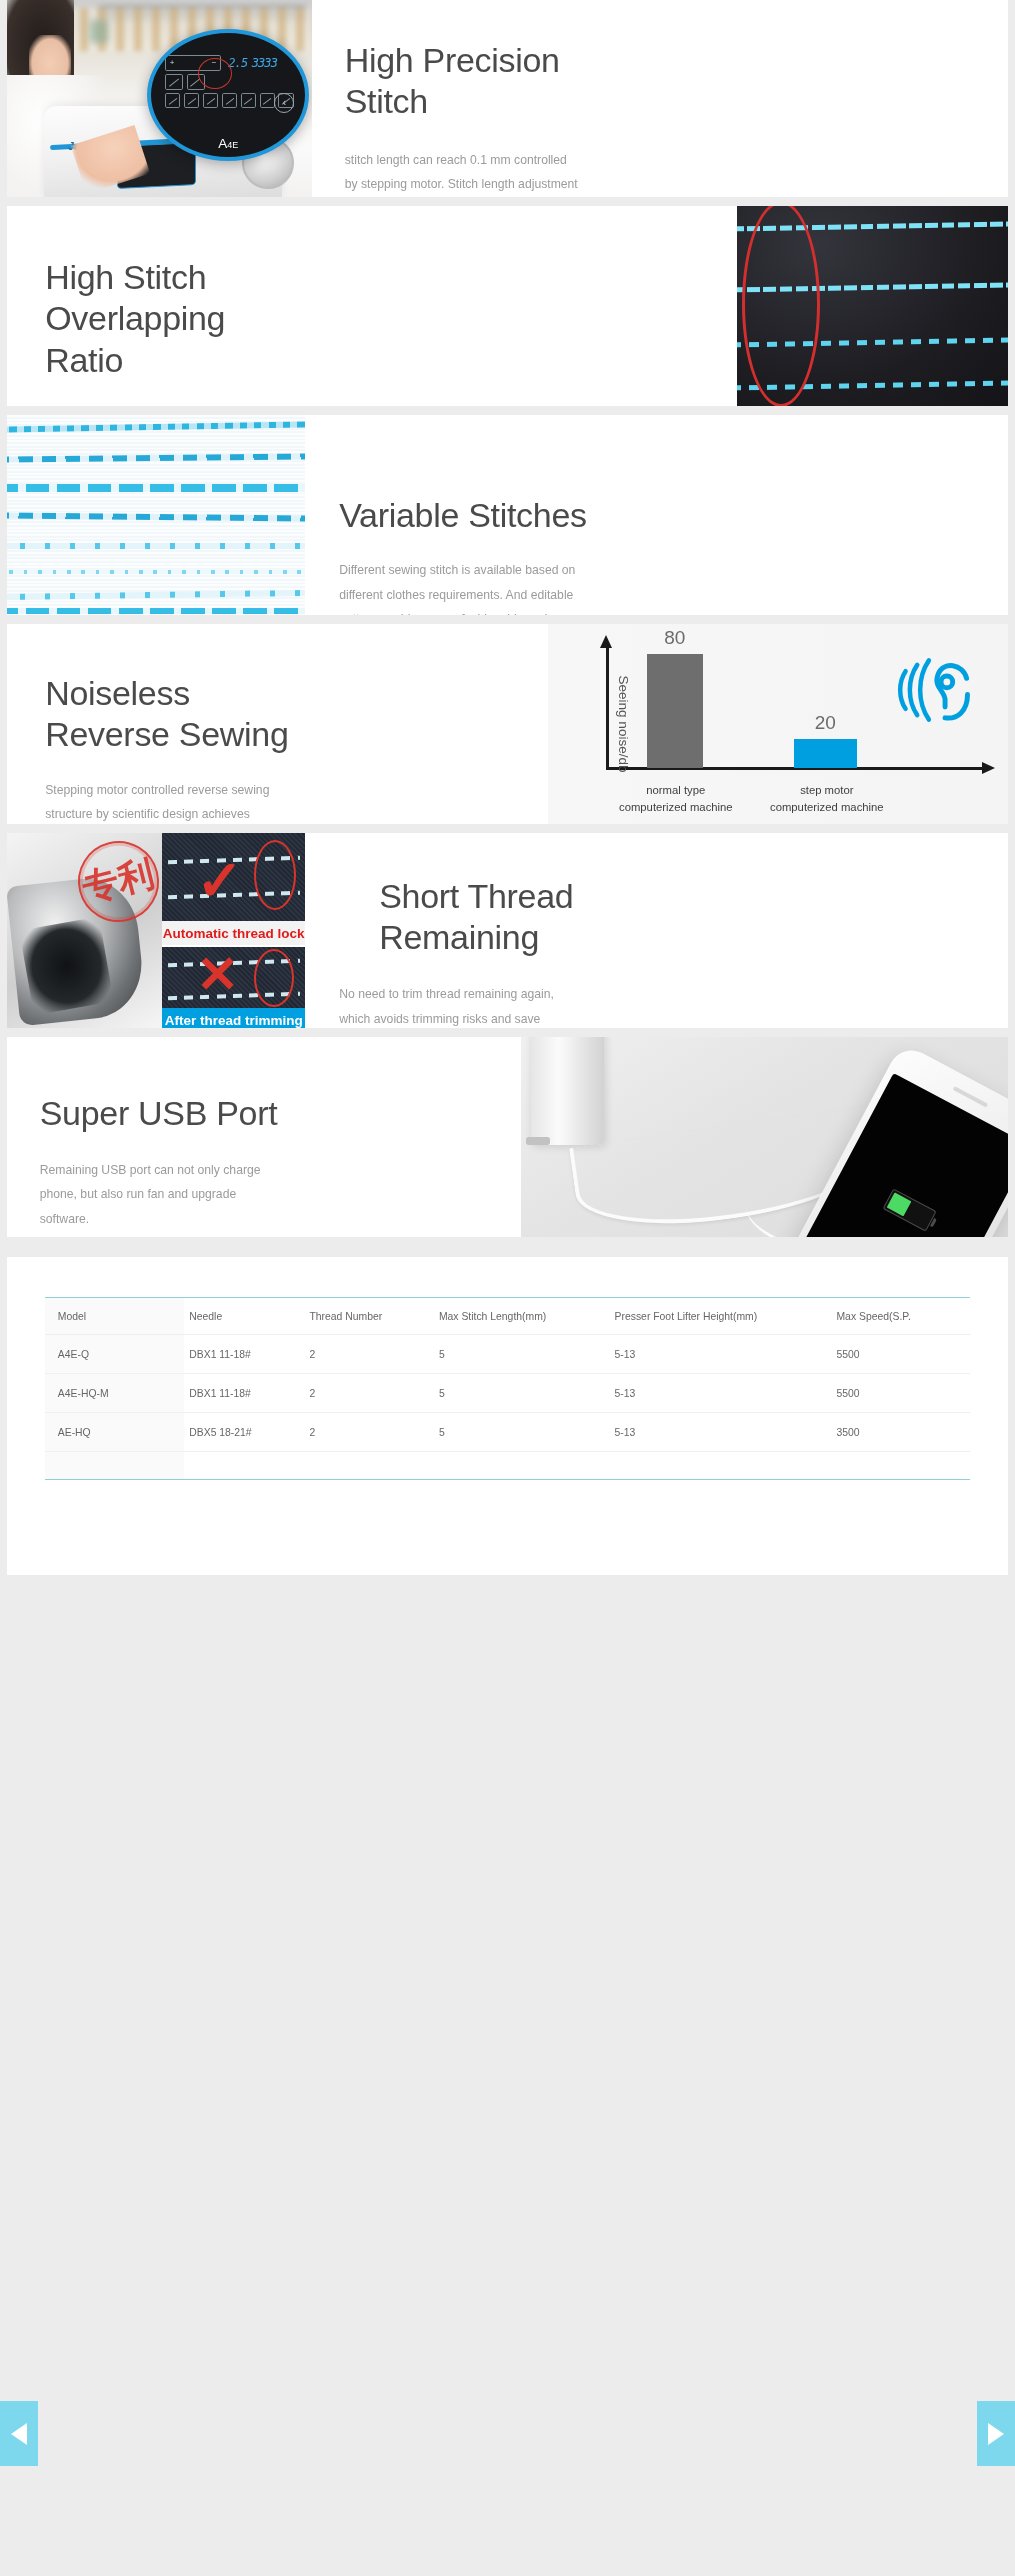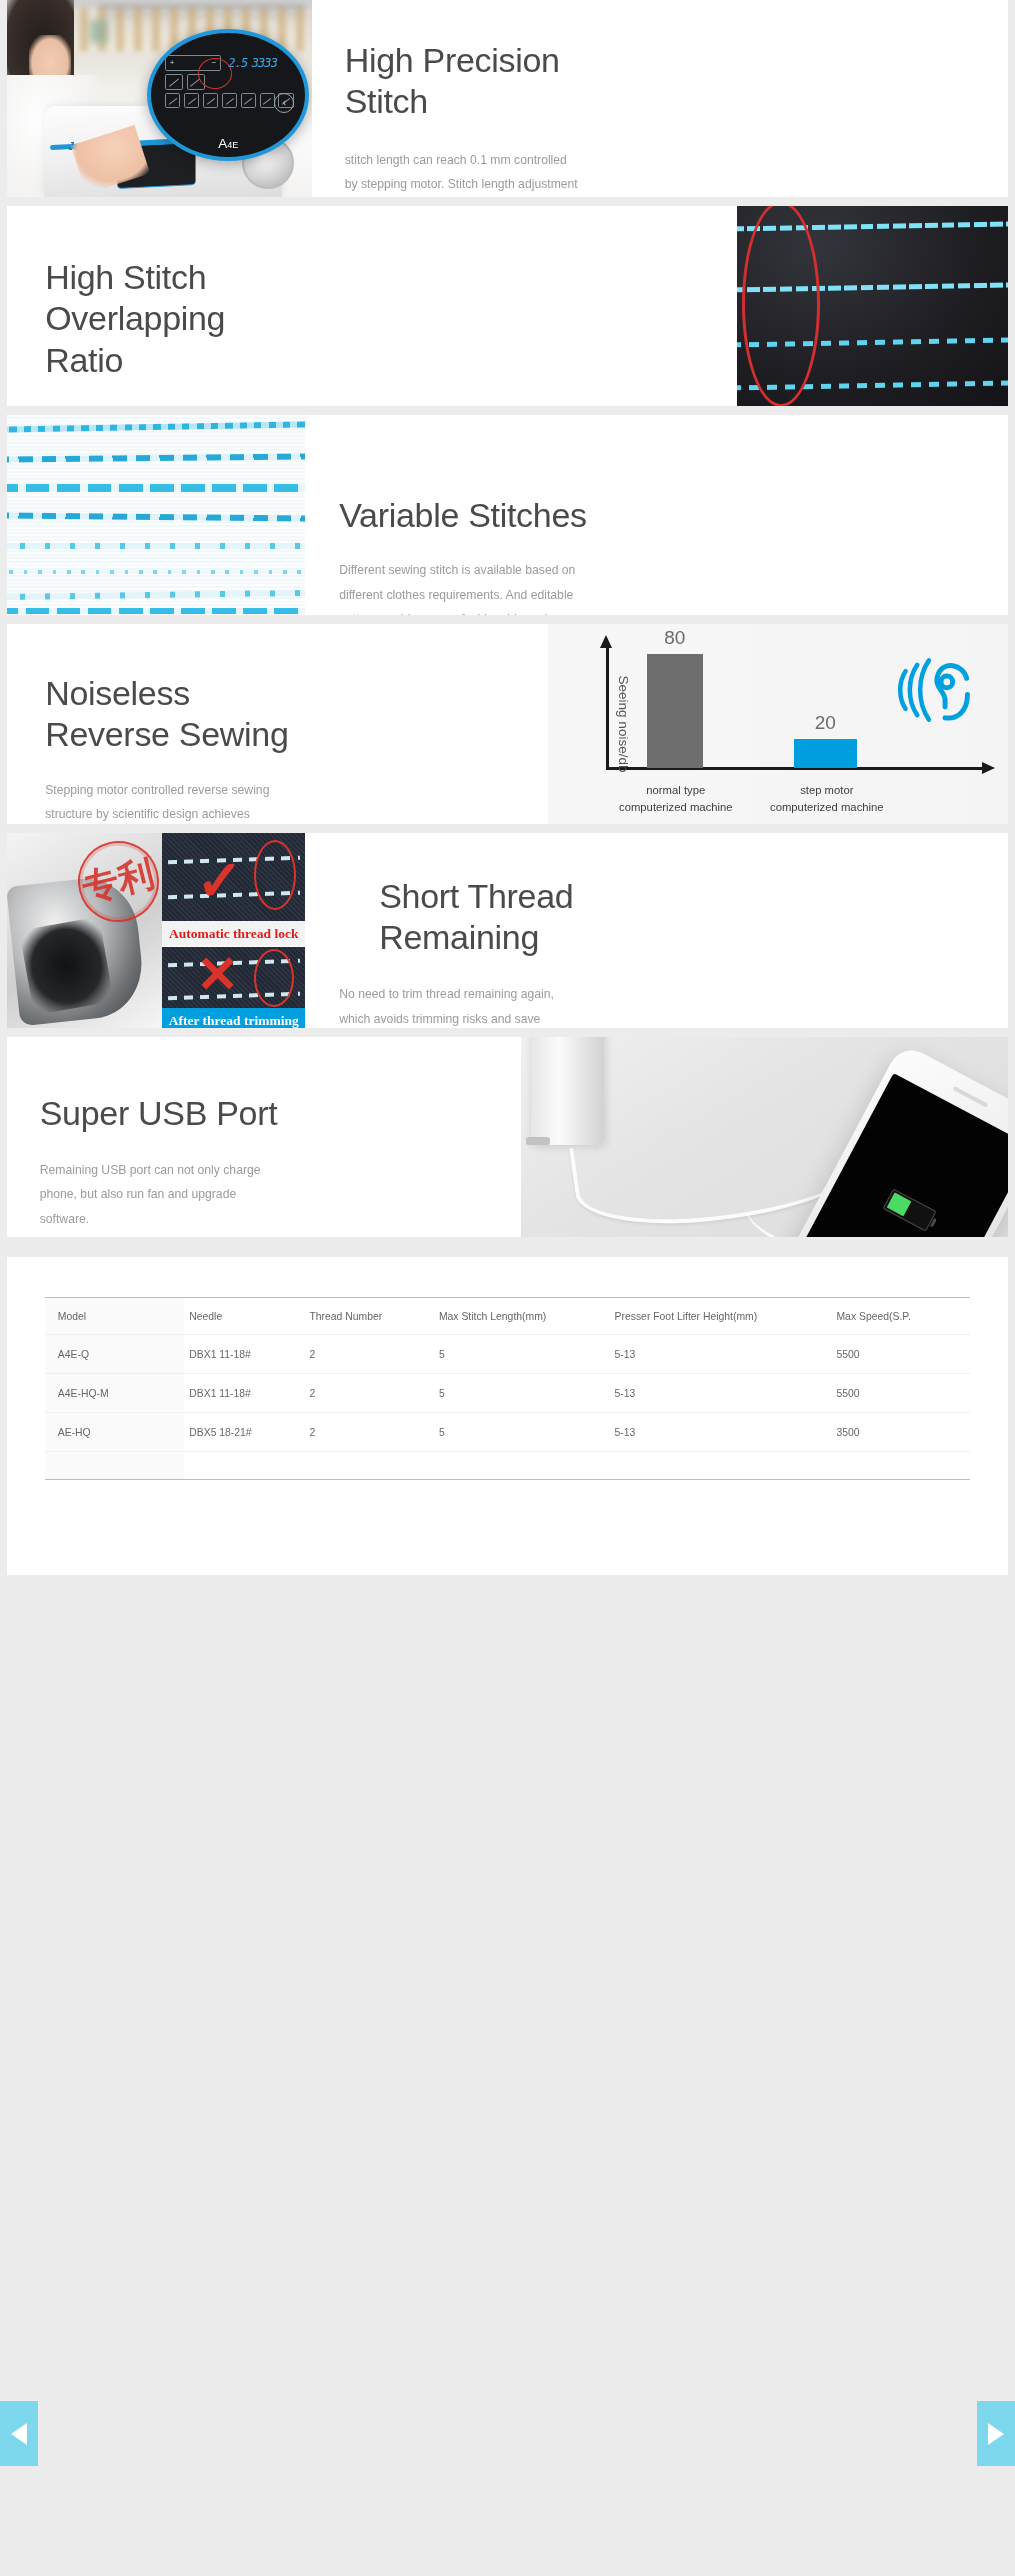--- a/index.html
+++ b/index.html
@@ -297,21 +297,21 @@
   }
   .st-mark {
     position: absolute; font-size: 56px; font-weight: 700; line-height: 1;
     color: #d8342c; font-family: "Liberation Sans", sans-serif;
   }
   .st-circle {
     position: absolute; border: 2.3px solid #d8342c; border-radius: 50%;
   }
   .st-cap {
     position: absolute; left: 0; right: 0;
-    font-size: 13.5px; font-weight: 700; text-align: center; padding: 4.5px 0; font-family: Liberation Serif, serif;
+    font-size: 13.5px; font-weight: 700; text-align: center; padding: 4.5px 0;
   }
   .st-cap.red { background: #f3f3f3; color: #e01b1b; }
   .st-cap.blue { background: #00a0e0; color: #ffffff; }
 
   
   .photo-usb {
     background: linear-gradient(150deg,#f0f0f0 0%, #e4e4e4 42%, #dcdcdc 100%);
   }
   .usb-device {
     position: absolute; left: 2%; top: -6%; width: 15%; height: 60%;

